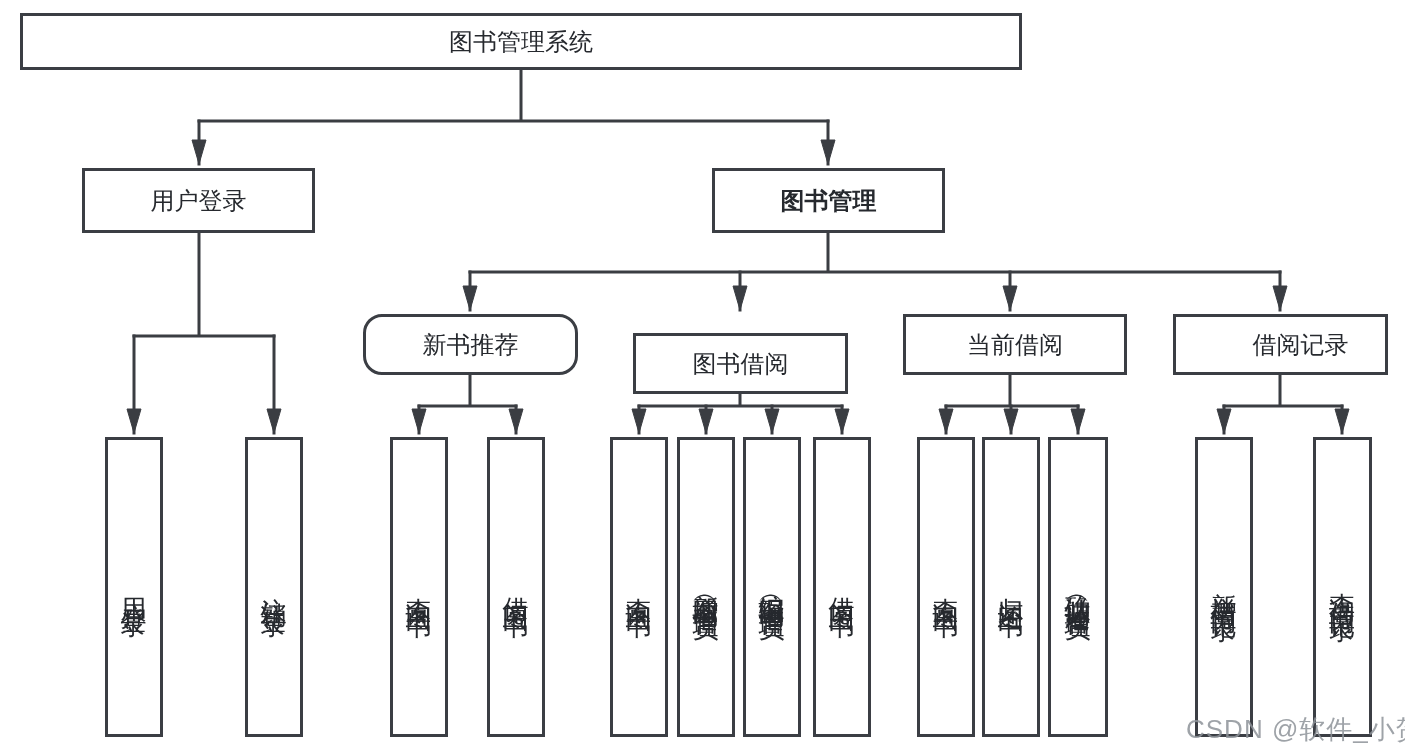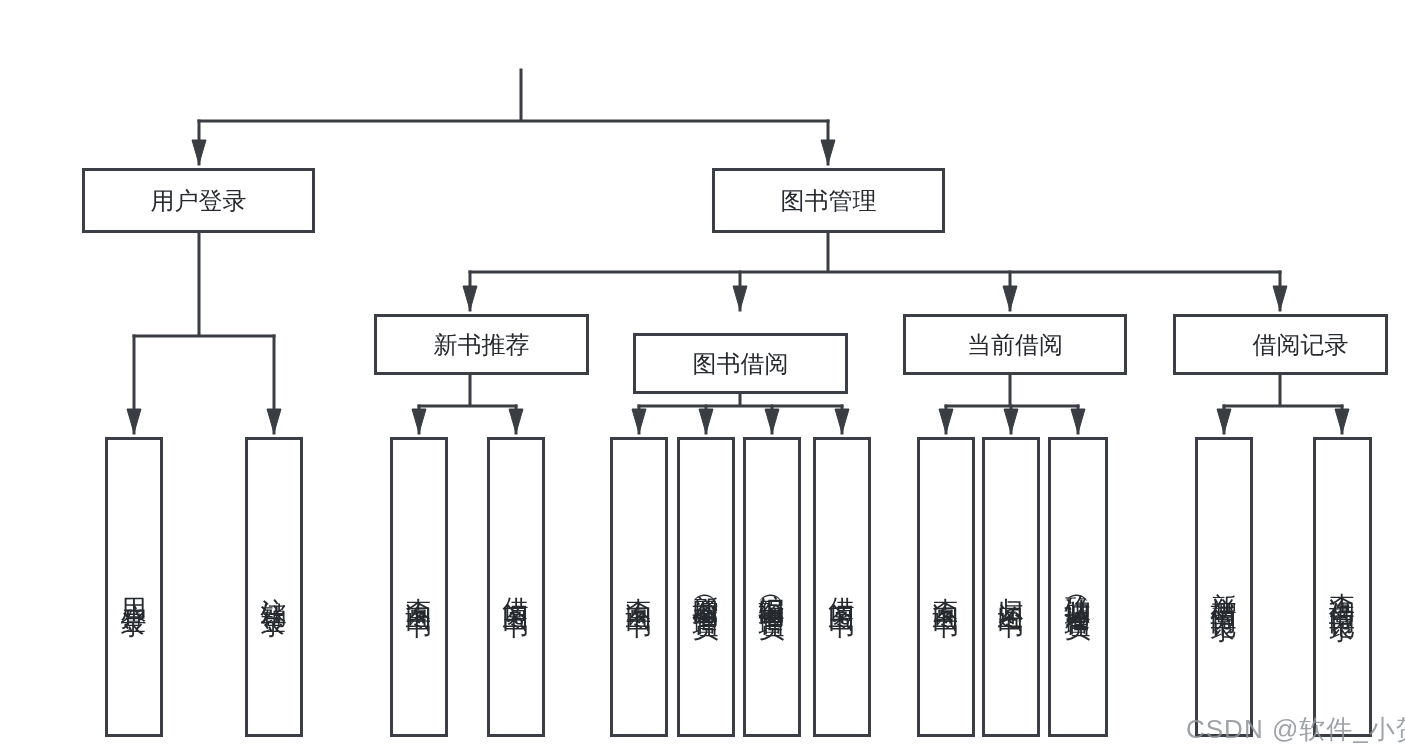--- a/index.html
+++ b/index.html
@@ -70,25 +70,26 @@
       <line x1="946" y1="406" x2="946" y2="433" marker-end="url(#ah)"></line>
       <line x1="1011" y1="406" x2="1011" y2="433" marker-end="url(#ah)"></line>
       <line x1="1078" y1="406" x2="1078" y2="433" marker-end="url(#ah)"></line>
 
       <path d="M1280,375 V406 M1224,406 H1342"></path>
       <line x1="1224" y1="406" x2="1224" y2="433" marker-end="url(#ah)"></line>
       <line x1="1342" y1="406" x2="1342" y2="433" marker-end="url(#ah)"></line>
     </g>
   </svg>
 
+  <div class="hnode root">图书管理系统</div>
 
   <div class="hnode lvl2" style="left:82px;">用户登录</div>
-  <div class="hnode lvl2" style="left:712px;">图书管理</div>
+  <div class="hnode lvl2" style="left:712px;font-weight:bold;">图书管理</div>
 
-  <div class="hnode lvl3" style="left:374px;">新书推荐</div>
+  <div class="hnode lvl3" style="left:363px;border-radius:19px;">新书推荐</div>
   <div class="hnode lvl3" style="left:633px;margin-top:19px;">图书借阅</div>
   <div class="hnode lvl3" style="left:903px; width:224px;">当前借阅</div>
   <div class="hnode lvl3" style="left:1173px;padding-left:40px;">借阅记录</div>
 
   <div class="vnode" style="left:105px;">用户登录</div>
   <div class="vnode" style="left:245px;">注销登录</div>
 
   <div class="vnode" style="left:390px;">查询图书</div>
   <div class="vnode" style="left:487px;">借阅图书</div>
 

